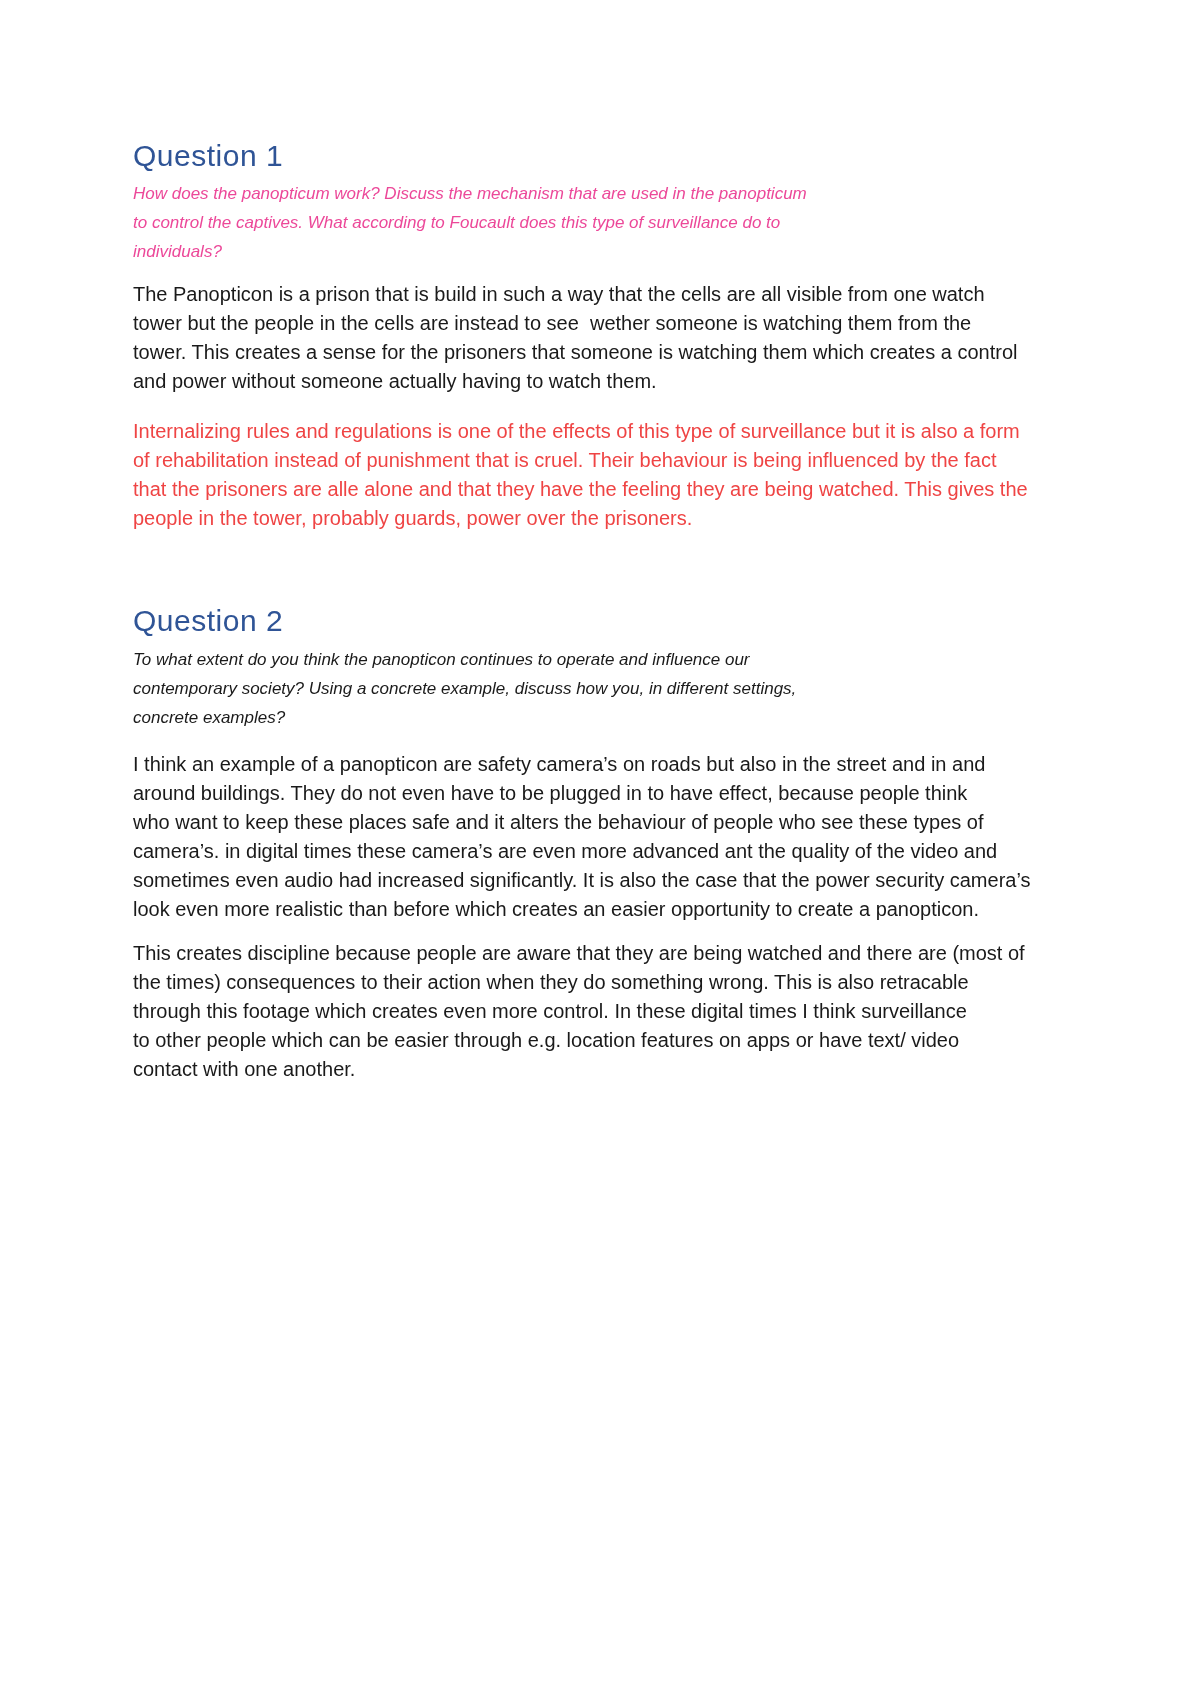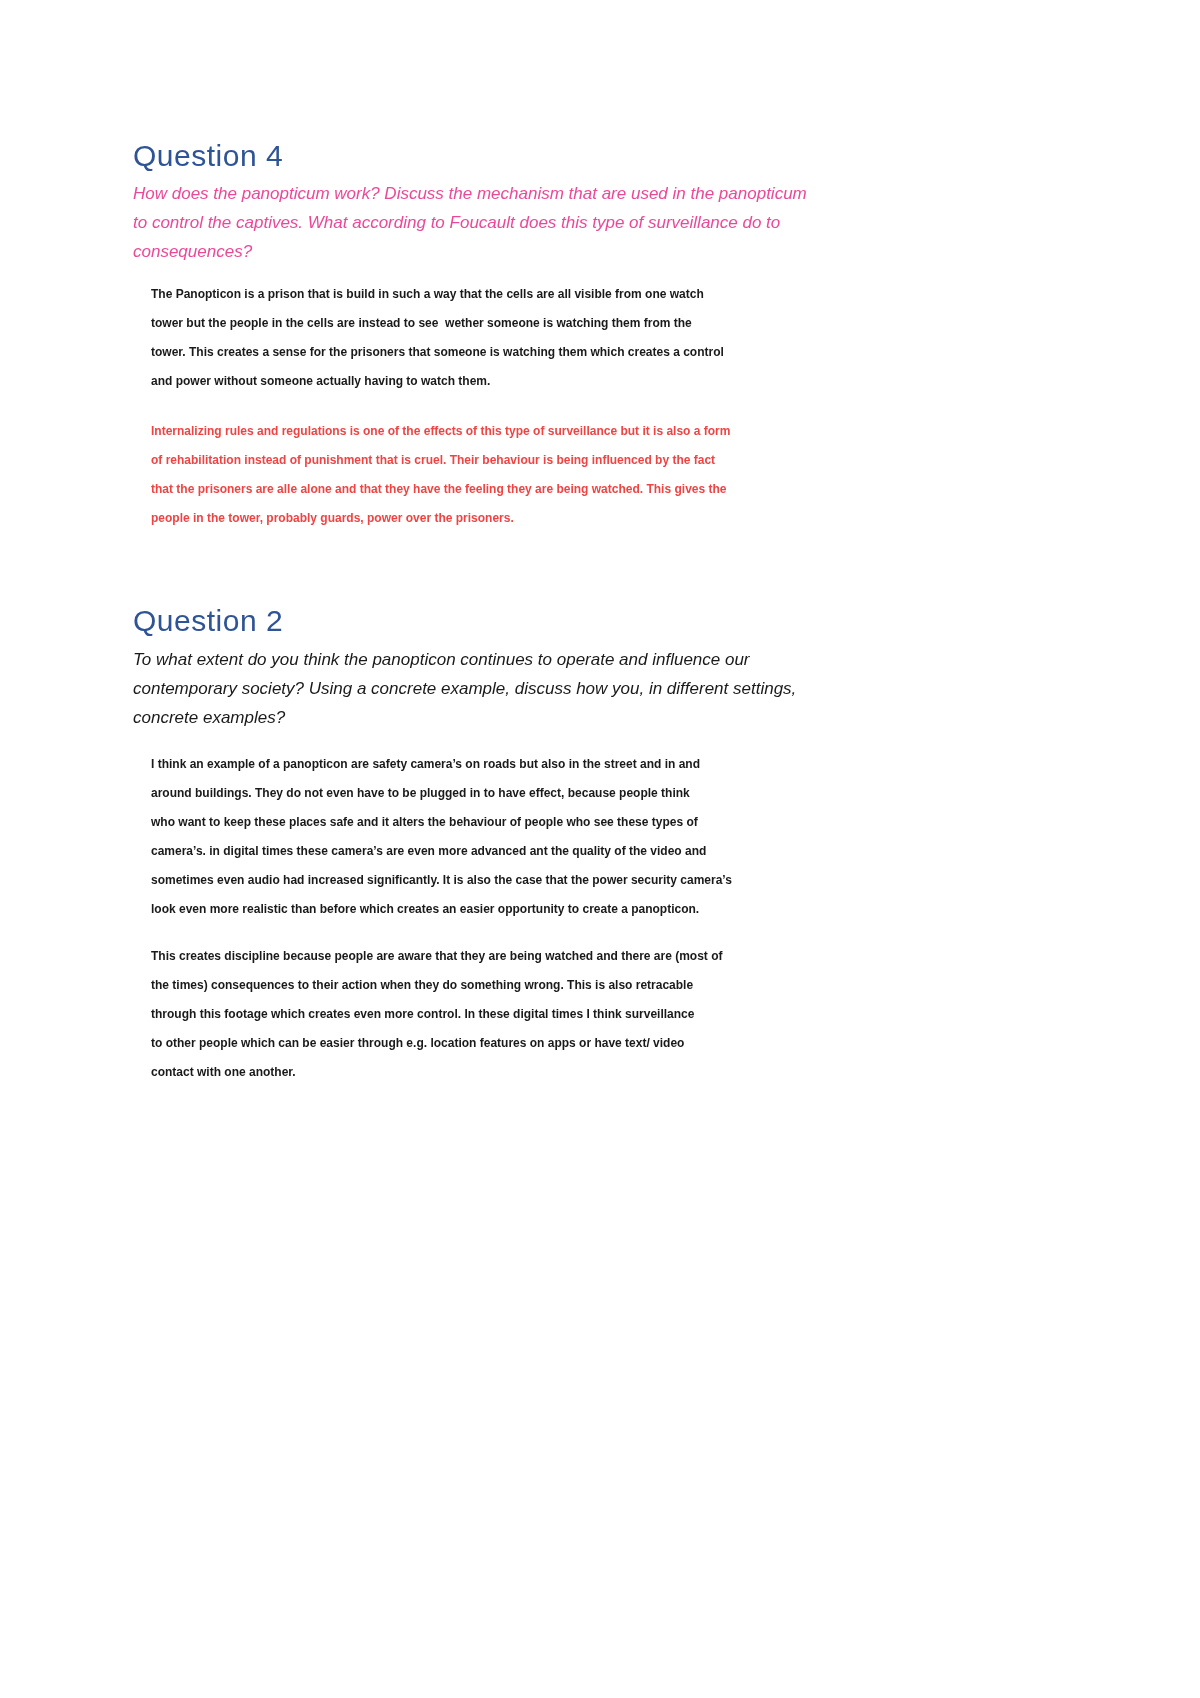--- a/index.html
+++ b/index.html
@@ -28,48 +28,47 @@
     letter-spacing: 0.5px;
     margin: 0;
   }
   .question-block {
     font-style: italic;
     font-size: 17px;
     line-height: 29px;
     margin: 0;
   }
   .body-paragraph {
-    font-size: 12px;
+    font-size: 20px;
     line-height: 29px;
-    margin: 18px;
-    font-weight: bold;
+    margin: 0;
   }
   .text-line {
     white-space: pre;   
   }
   
   .mt-h1   { margin-top: 139px; }
   .mt-q1   { margin-top: 6px;  }
   .mt-p1   { margin-top: 14px; }
   .mt-p2   { margin-top: 21px; }
   .mt-h2   { margin-top: 71px; }
   .mt-q2   { margin-top: 7px;  }
   .mt-p3   { margin-top: 18px; }
   .mt-p4   { margin-top: 15px; }
 </style>
 </head>
 <body>
 
 <div class="page">
   <main class="content" id="doc-content">
-      <h1 class="section-heading mt-h1" style="color: rgb(47, 84, 150);">Question 4</h1>
+      <h1 class="section-heading mt-h1" style="color: rgb(47, 84, 150);">Question 1</h1>
       <div class="question-block mt-q1" style="color: #ec4899; font-style: italic;">
         <div class="text-line">How does the panopticum work? Discuss the mechanism that are used in the panopticum</div>
         <div class="text-line">to control the captives. What according to Foucault does this type of surveillance do to</div>
-        <div class="text-line">consequences?</div>
+        <div class="text-line">individuals?</div>
       </div>
       <div class="body-paragraph mt-p1" style="color: rgb(26, 26, 26);">
         <div class="text-line">The Panopticon is a prison that is build in such a way that the cells are all visible from one watch</div>
         <div class="text-line">tower but the people in the cells are instead to see  wether someone is watching them from the</div>
         <div class="text-line">tower. This creates a sense for the prisoners that someone is watching them which creates a control</div>
         <div class="text-line">and power without someone actually having to watch them.</div>
       </div>
       <div class="body-paragraph mt-p2" style="color: #ef4444;">
         <div class="text-line">Internalizing rules and regulations is one of the effects of this type of surveillance but it is also a form</div>
         <div class="text-line">of rehabilitation instead of punishment that is cruel. Their behaviour is being influenced by the fact</div>

